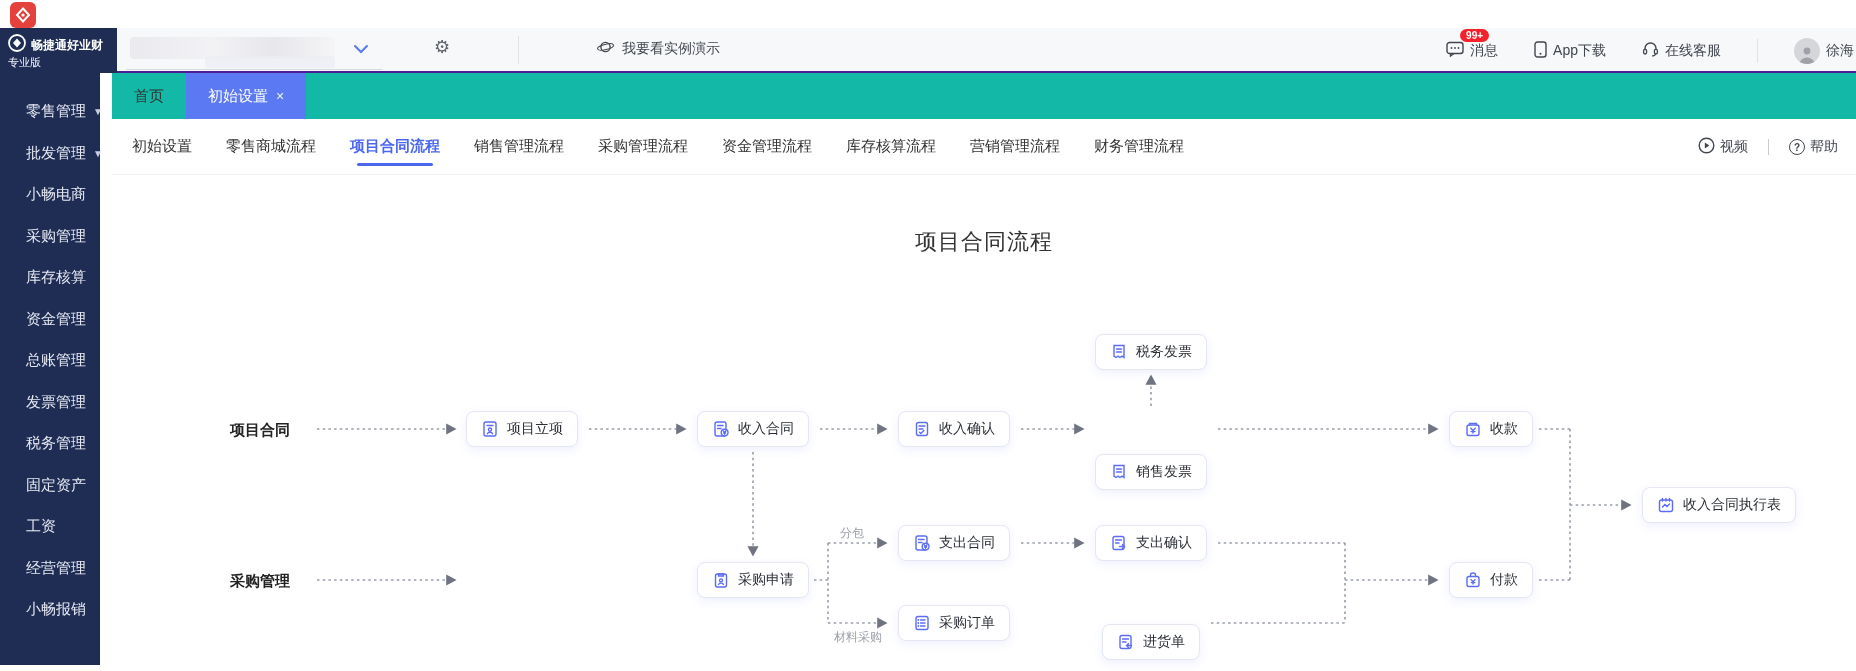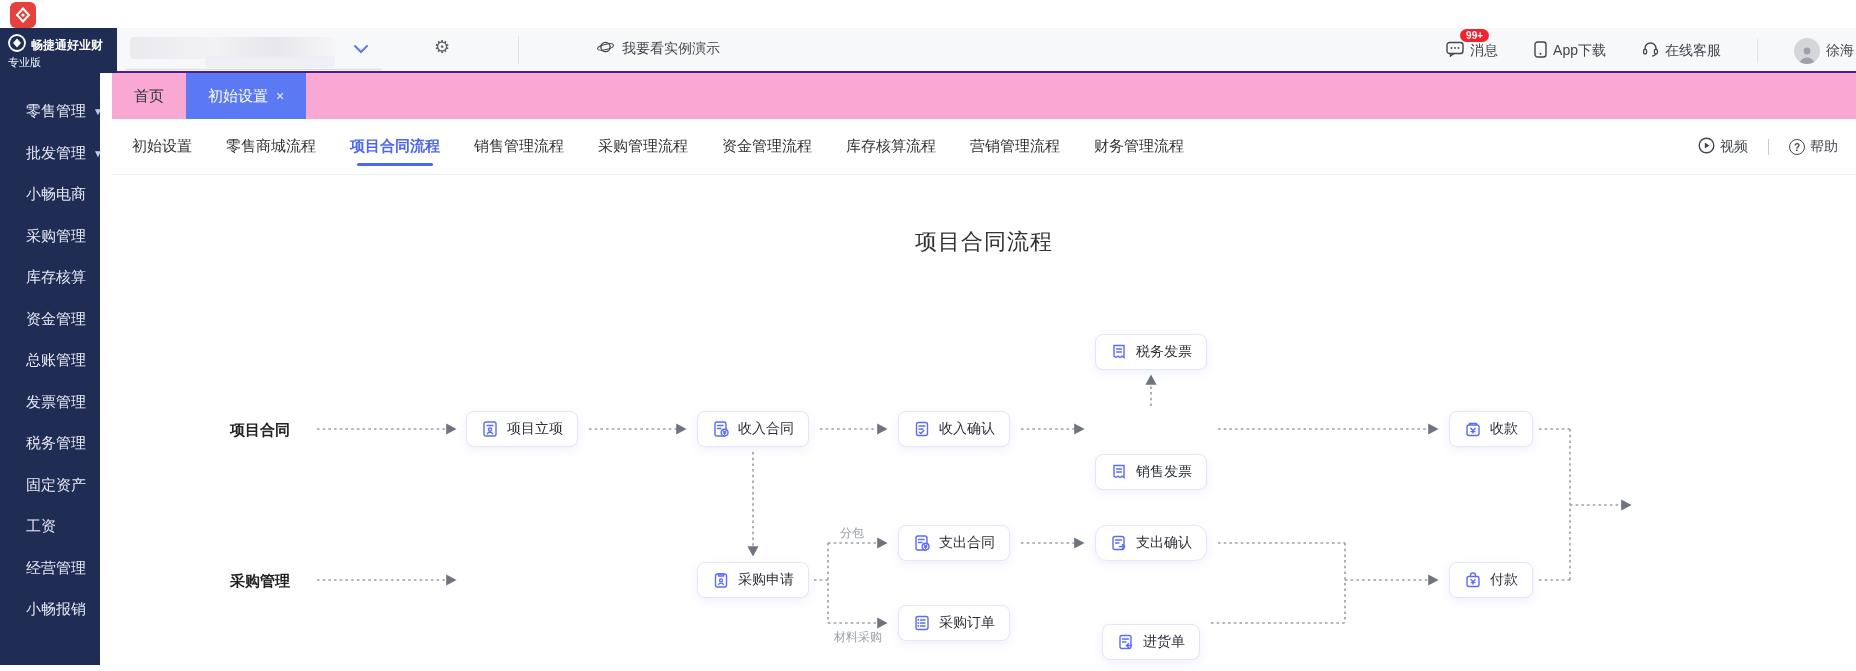--- a/index.html
+++ b/index.html
@@ -31,21 +31,21 @@
                font-size:14px; color:#42464e; cursor:pointer; }
   .hd-right { position:absolute; right:0; top:0; height:45px; display:flex; align-items:center; gap:36px;
               padding-right:2px; }
   .hd-item { display:flex; align-items:center; gap:6px; font-size:14px; color:#42464e; cursor:pointer; position:relative; }
   .msg-badge { position:absolute; top:-12px; left:14px; background:#f5222d; color:#fff; font-size:10px;
                padding:1px 6px; border-radius:8px; font-weight:bold; white-space:nowrap; }
   .avatar { width:26px; height:26px; border-radius:50%; background:#d4d6da; display:flex; align-items:flex-end; justify-content:center; overflow:hidden; }
   .hd-sep2 { width:1px; height:24px; background:#e0e2e6; }
 
   
-  .wtabs { position:absolute; left:112px; top:73px; width:1744px; height:46px; background:#f9a8d4;
+  .wtabs { position:absolute; left:112px; top:73px; width:1744px; height:46px; background:#14b8a6;
            display:flex; align-items:stretch; }
   .wtab { display:flex; align-items:center; padding:0 22px; font-size:15px; color:#333; cursor:pointer; }
   .wtab.active { background:#5b79f2; color:#fff; gap:8px; }
   .wtab .close { font-size:14px; opacity:.9; }
 
   
   .sidebar { position:absolute; left:0; top:73px; width:100px; height:592px; background:#1f2d55; }
   .side-item { height:41.5px; display:flex; align-items:center; padding-left:26px; font-size:15px;
                color:#e6e9f2; cursor:pointer; white-space:nowrap; }
   .side-item:first-child { margin-top:18px; }
@@ -352,20 +352,30 @@
   <div class="node" style="left:1379px; top:254px;">
     <span class="nicon">
           <svg width="18" height="18" viewBox="0 0 18 18" stroke="#5b6cf5" stroke-width="1.4" fill="none" stroke-linecap="round">
             <rect x="3" y="5" width="12" height="10.5" rx="2"></rect>
             <path d="M5.5 5 V3.5 h7 V5"></path>
             <path d="M6.8 8.2 l2.2 2.4 2.2-2.4 M9 10.6 V13 M7 11.6 h4"></path>
           </svg>
         </span>
     <span>收款</span>
   </div>
+  <div class="node" style="left:1607px; top:330px;">
+    <span class="nicon">
+          <svg width="18" height="18" viewBox="0 0 18 18" stroke="#5b6cf5" stroke-width="1.4" fill="none" stroke-linecap="round">
+            <rect x="2.5" y="4" width="13" height="11.5" rx="2"></rect>
+            <path d="M5.5 2.5 V5 M9 2.5 V5 M12.5 2.5 V5"></path>
+            <path d="M5.5 11 l2.4-2.4 2 2 2.6-2.6"></path>
+          </svg>
+        </span>
+    <span>收入合同执行表</span>
+  </div>
 
   <div class="node" style="left:641px; top:405px;">
     <span class="nicon">
           <svg width="18" height="18" viewBox="0 0 18 18" stroke="#5b6cf5" stroke-width="1.4" fill="none" stroke-linecap="round">
             <rect x="3.5" y="3" width="11" height="13" rx="2"></rect>
             <path d="M6.5 3 h5 v2 h-5 Z"></path>
             <circle cx="9" cy="9.4" r="1.5"></circle>
             <path d="M6.6 13.4 a2.6 2 0 0 1 4.8 0"></path>
           </svg>
         </span>
@@ -376,21 +386,21 @@
           <svg width="18" height="18" viewBox="0 0 18 18" stroke="#5b6cf5" stroke-width="1.4" fill="none" stroke-linecap="round">
             <rect x="3" y="2" width="11" height="14" rx="2"></rect>
             <path d="M5.5 5.5 H11"></path>
             <path d="M5.5 8.5 H9"></path>
             <circle cx="12.6" cy="12.6" r="3.4" fill="#fff"></circle>
             <path d="M11.4 11 l1.2 1.4 1.2-1.4 M12.6 12.4 V14.2 M11.5 13 h2.2"></path>
           </svg>
         </span>
     <span>支出合同</span>
   </div>
-  <div class="node" style="left:1039px; top:368px;border-radius:12px;">
+  <div class="node" style="left:1039px; top:368px;">
     <span class="nicon">
           <svg width="18" height="18" viewBox="0 0 18 18" stroke="#5b6cf5" stroke-width="1.4" fill="none" stroke-linecap="round">
             <rect x="3" y="2.5" width="11" height="13" rx="2"></rect>
             <path d="M5.5 6 H11.5"></path>
             <path d="M5.5 9 H9"></path>
             <path d="M9.5 12.5 h5 M12.5 10.5 l2 2 -2 2"></path>
           </svg>
         </span>
     <span>支出确认</span>
   </div>

